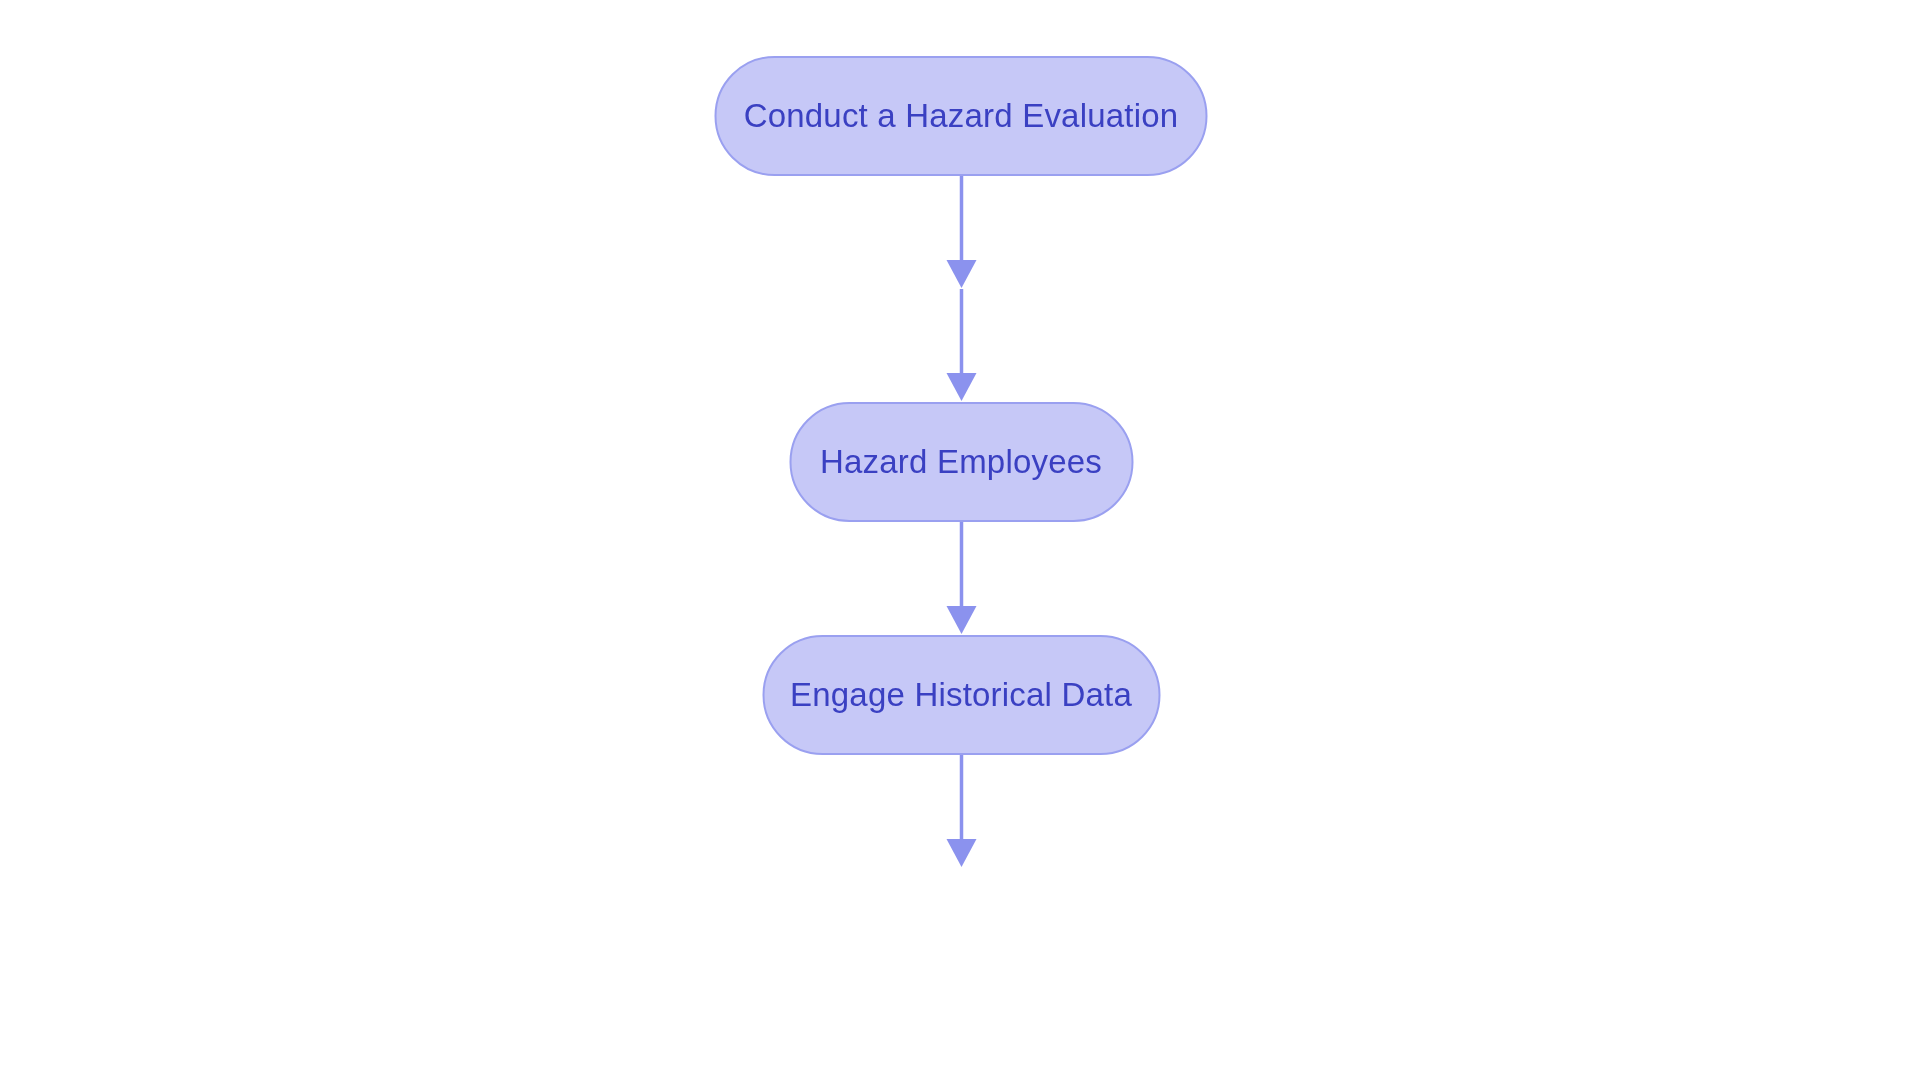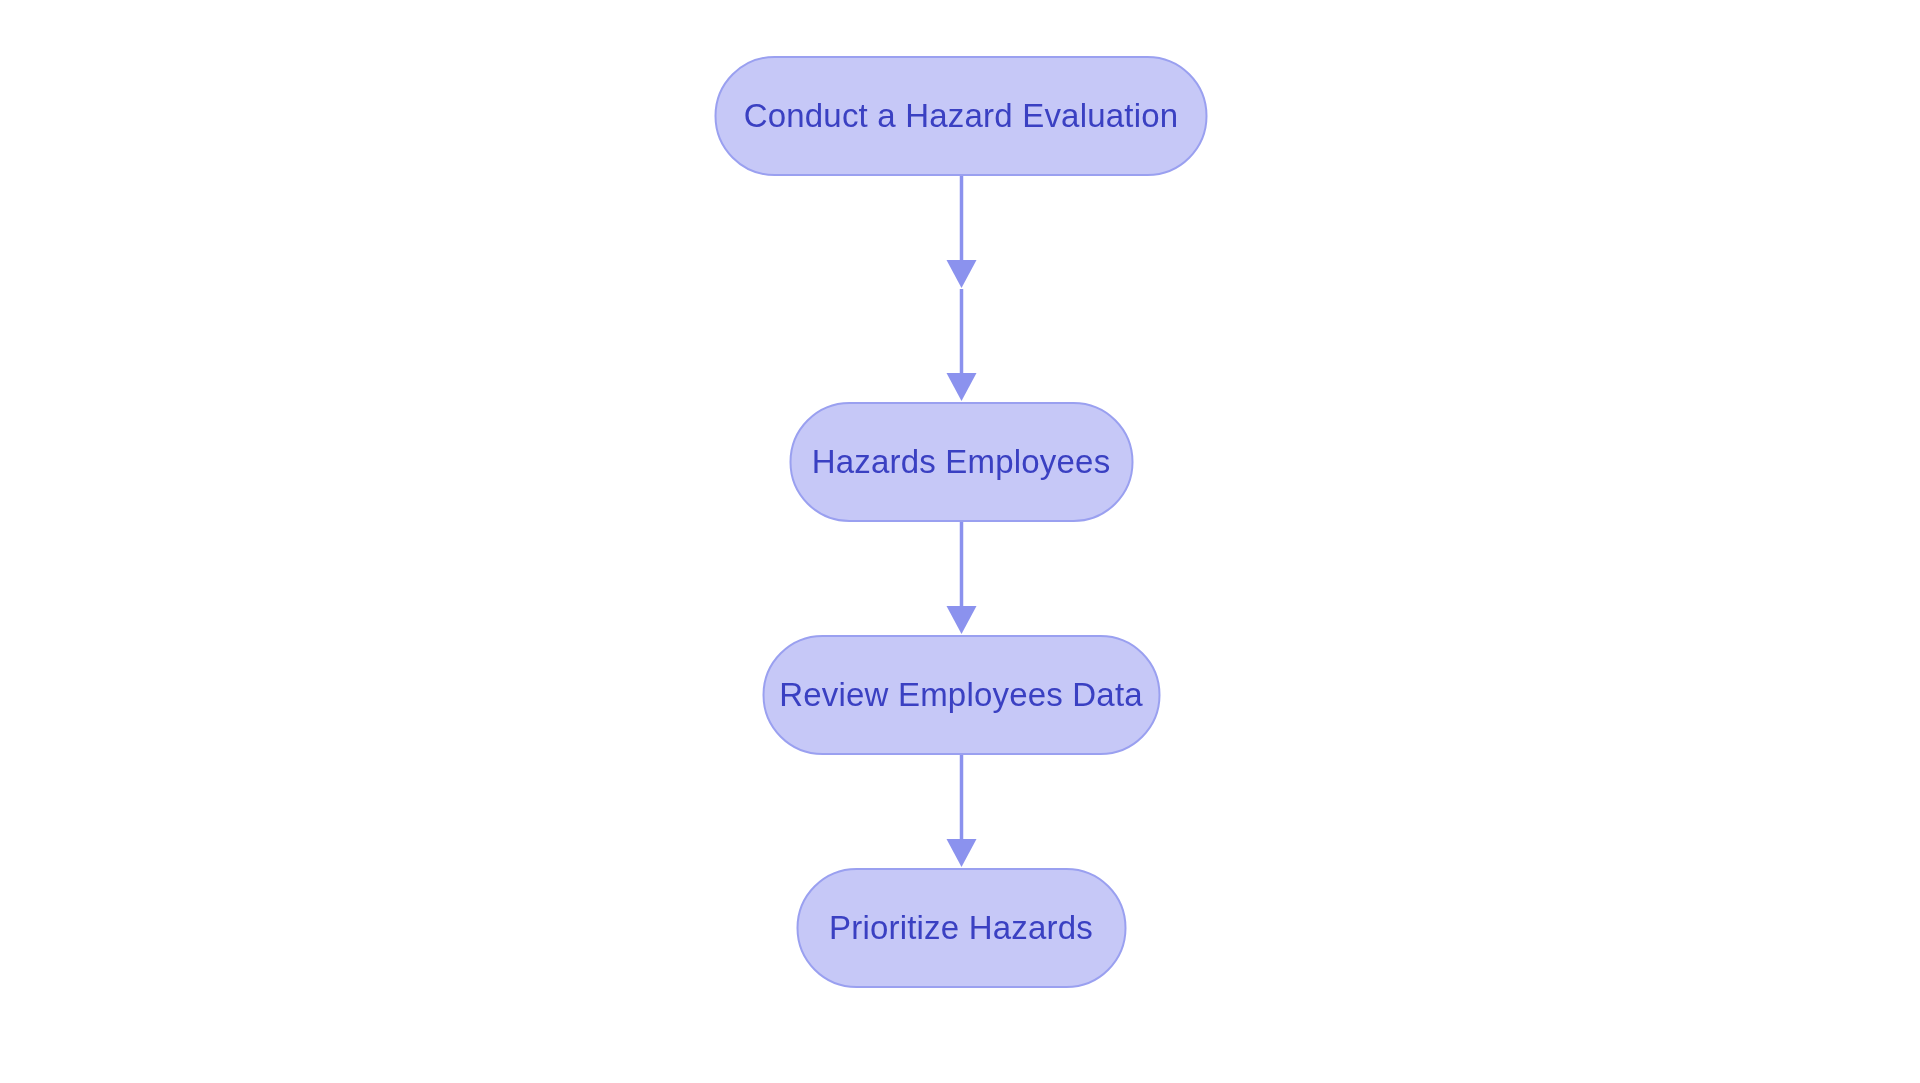--- a/index.html
+++ b/index.html
@@ -81,35 +81,32 @@
       <polygon points="2,84 32,84 17,112"></polygon>
     </svg>
 
 
     <svg class="arrow" viewBox="0 0 34 113">
       <line x1="17" y1="0" x2="17" y2="86"></line>
       <polygon points="2,84 32,84 17,112"></polygon>
     </svg>
 
     <div class="node w3">
-      <span>Hazards Employees</span>
+      <span>Hazard Employees</span>
     </div>
 
     <svg class="arrow" viewBox="0 0 34 113">
       <line x1="17" y1="0" x2="17" y2="86"></line>
       <polygon points="2,84 32,84 17,112"></polygon>
     </svg>
 
     <div class="node w4">
-      <span>Review Employees Data</span>
+      <span>Engage Historical Data</span>
     </div>
 
     <svg class="arrow" viewBox="0 0 34 113">
       <line x1="17" y1="0" x2="17" y2="86"></line>
       <polygon points="2,84 32,84 17,112"></polygon>
     </svg>
 
-    <div class="node w5">
-      <span>Prioritize Hazards</span>
-    </div>
 
   </div>
 </div>
 
 </body></html>

